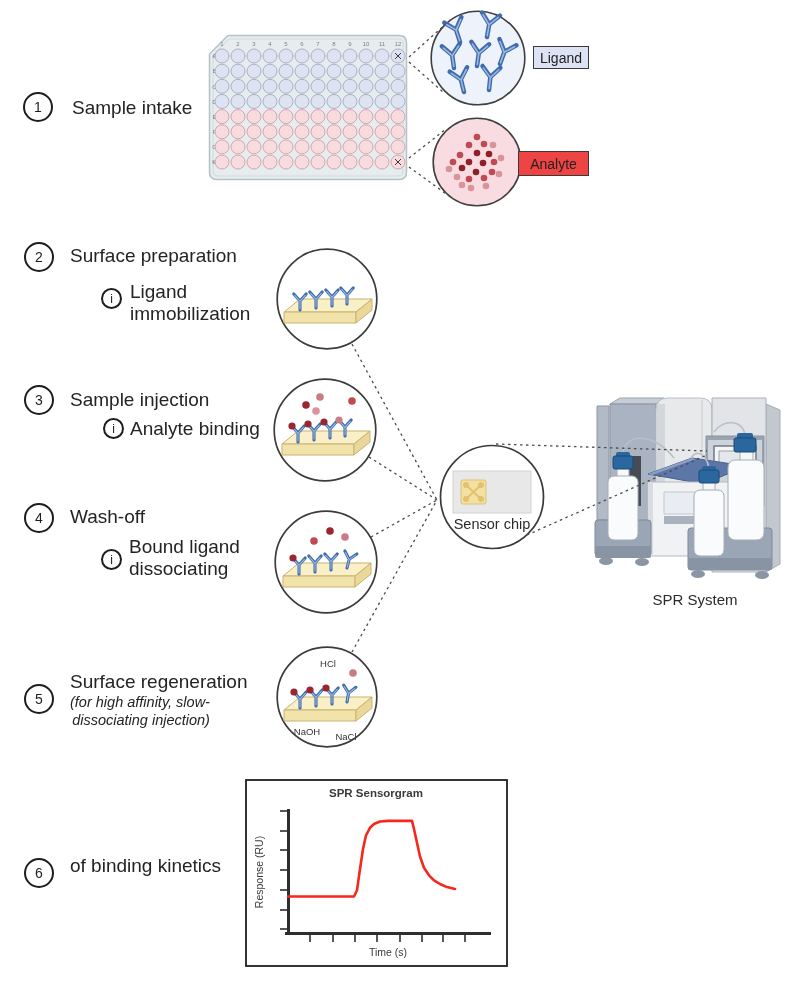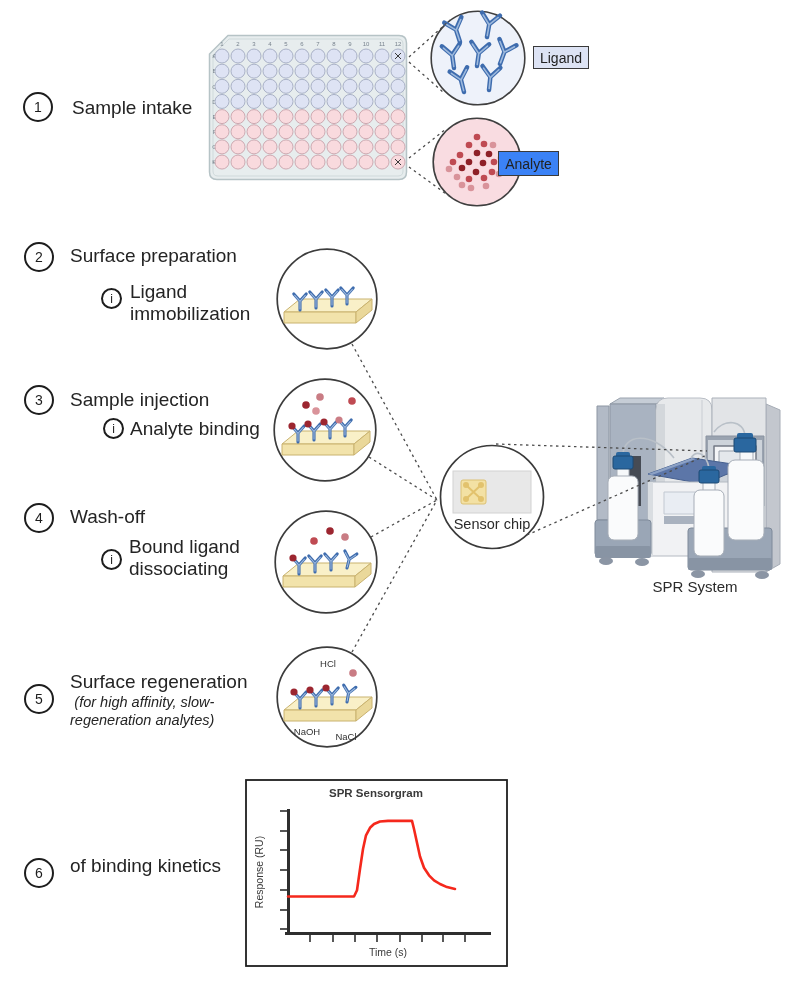--- a/index.html
+++ b/index.html
@@ -213,21 +213,21 @@
       <circle cx="61" cy="28" r="3.3"></circle>
         <circle cx="69" cy="41" r="3.3"></circle>
         <circle cx="67" cy="57" r="3.3"></circle>
       <circle cx="54" cy="69" r="3.3"></circle>
         <circle cx="39" cy="71" r="3.3"></circle>
         <circle cx="25" cy="60" r="3.3"></circle>
       <circle cx="17" cy="52" r="3.3"></circle>
         <circle cx="30" cy="68" r="3.3"></circle>
     </g>
   </svg>
-  <div class="abs tag-box" style="left:498px;top:151px;width:61px;height:25px;background:#3b82f6">
+  <div class="abs tag-box" style="left:518px;top:151px;width:71px;height:25px;background:#ef4444">
     <span>Analyte</span>
   </div>
 
   <div class="abs num-circle" style="left:24px;top:242px">
     <span>2</span>
   </div>
   <div class="abs step-label" style="left:70px;top:245px">Surface preparation</div>
   <div class="abs info-circle" style="left:101px;top:288px">
     <span>i</span>
   </div>
@@ -316,21 +316,21 @@
       <circle cx="71" cy="27" r="3.8" fill="#c97c84"></circle>
     </g>
   </svg>
 
   <div class="abs num-circle" style="left:24px;top:684px">
     <span>5</span>
   </div>
   <div class="abs step-label" style="left:70px;top:671px">Surface regeneration</div>
   <div class="abs" style="left:70px;top:694px">
     <div class="note-line">(for high affinity, slow-</div>
-    <div class="note-line">regeneration analytes)</div>
+    <div class="note-line">dissociating injection)</div>
   </div>
   <svg class="abs" style="left:276px;top:646px" width="102" height="102" viewBox="0 0 102 102">
     <circle cx="51" cy="51" r="49.8" fill="#fff" stroke="#3c3c3c" stroke-width="1.7"></circle>
     <text x="52" y="21" text-anchor="middle" class="chem-lbl">HCl</text>
     <g stroke="#c9b26f" stroke-width="1">
       <polygon points="8,64 24,51 96,51 80,64" fill="#f9f0c8"></polygon>
       <polygon points="8,64 80,64 80,75 8,75" fill="#f2e3ab"></polygon>
       <polygon points="80,64 96,51 96,62 80,75" fill="#ead89a"></polygon>
     </g>
     <g>
@@ -408,21 +408,21 @@
       <rect x="1" y="150" width="56" height="12" rx="2" fill="#8894a4"></rect>
       <rect x="94" y="162" width="84" height="12" rx="2" fill="#8894a4"></rect>
       <g fill="#8b95a4">
         <ellipse cx="12" cy="165" rx="7" ry="4"></ellipse>
           <ellipse cx="48" cy="166" rx="7" ry="4"></ellipse>
         <ellipse cx="104" cy="178" rx="7" ry="4"></ellipse>
           <ellipse cx="168" cy="179" rx="7" ry="4"></ellipse>
       </g>
     </g>
   </svg>
-  <div class="abs sys-label" style="left:640px;top:578px;width:110px">SPR System</div>
+  <div class="abs sys-label" style="left:640px;top:591px;width:110px">SPR System</div>
 
   <div class="abs num-circle" style="left:24px;top:858px">
     <span>6</span>
   </div>
   <div class="abs" style="left:70px;top:855px">
     <div class="step-label">of binding kinetics</div>
   </div>
 
   <svg class="abs" style="left:245px;top:779px" width="263" height="188" viewBox="0 0 263 188">
     <rect x="1" y="1" width="261" height="186" fill="#fff" stroke="#1f1f1f" stroke-width="1.8"></rect>

